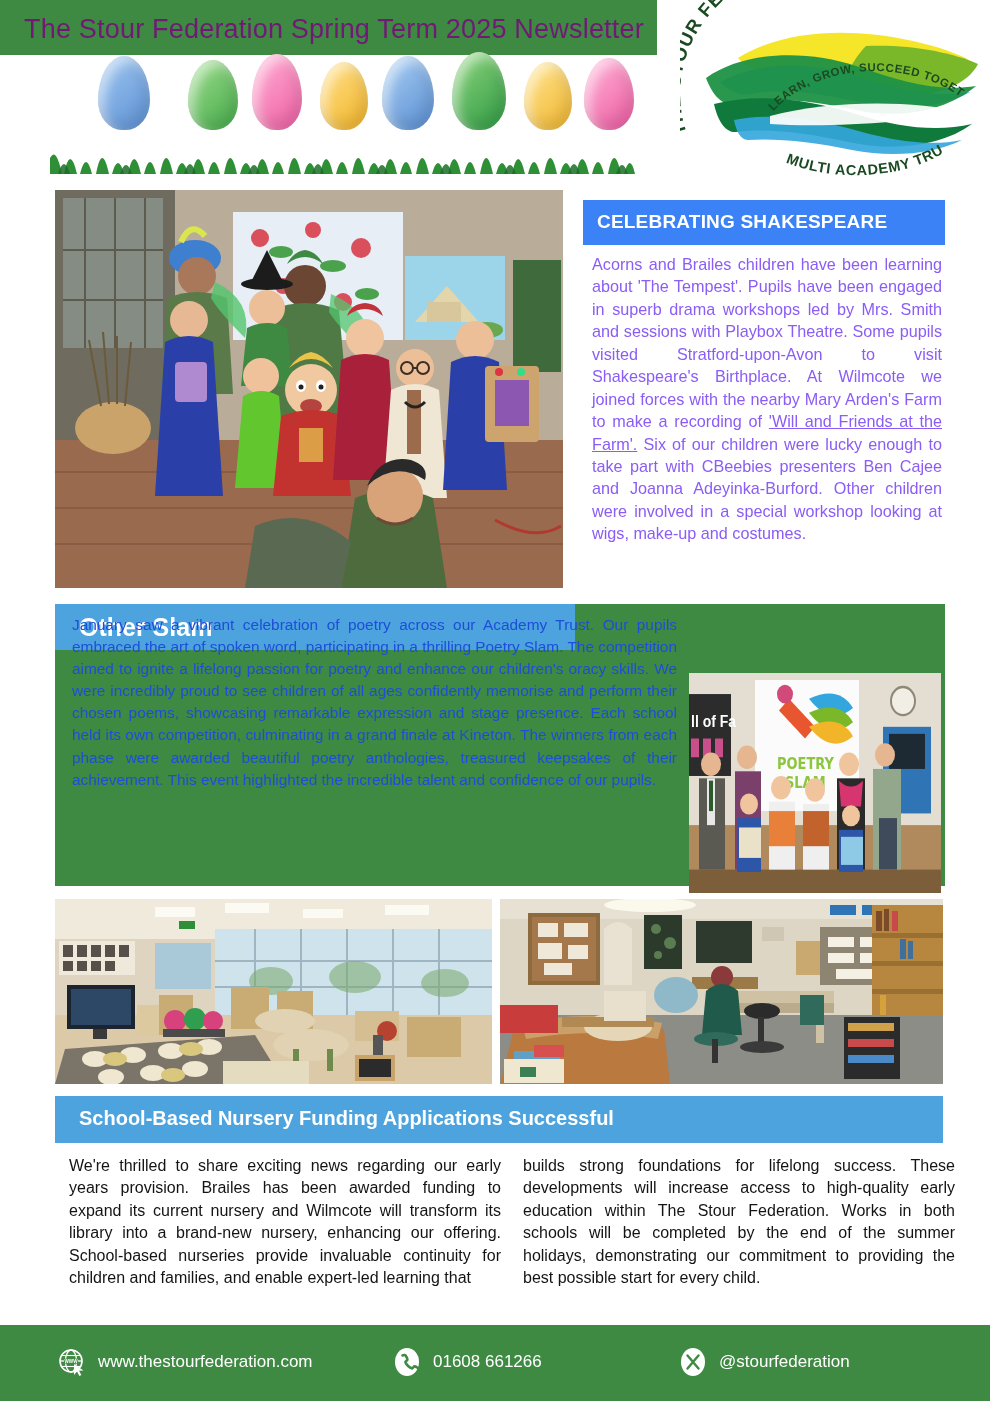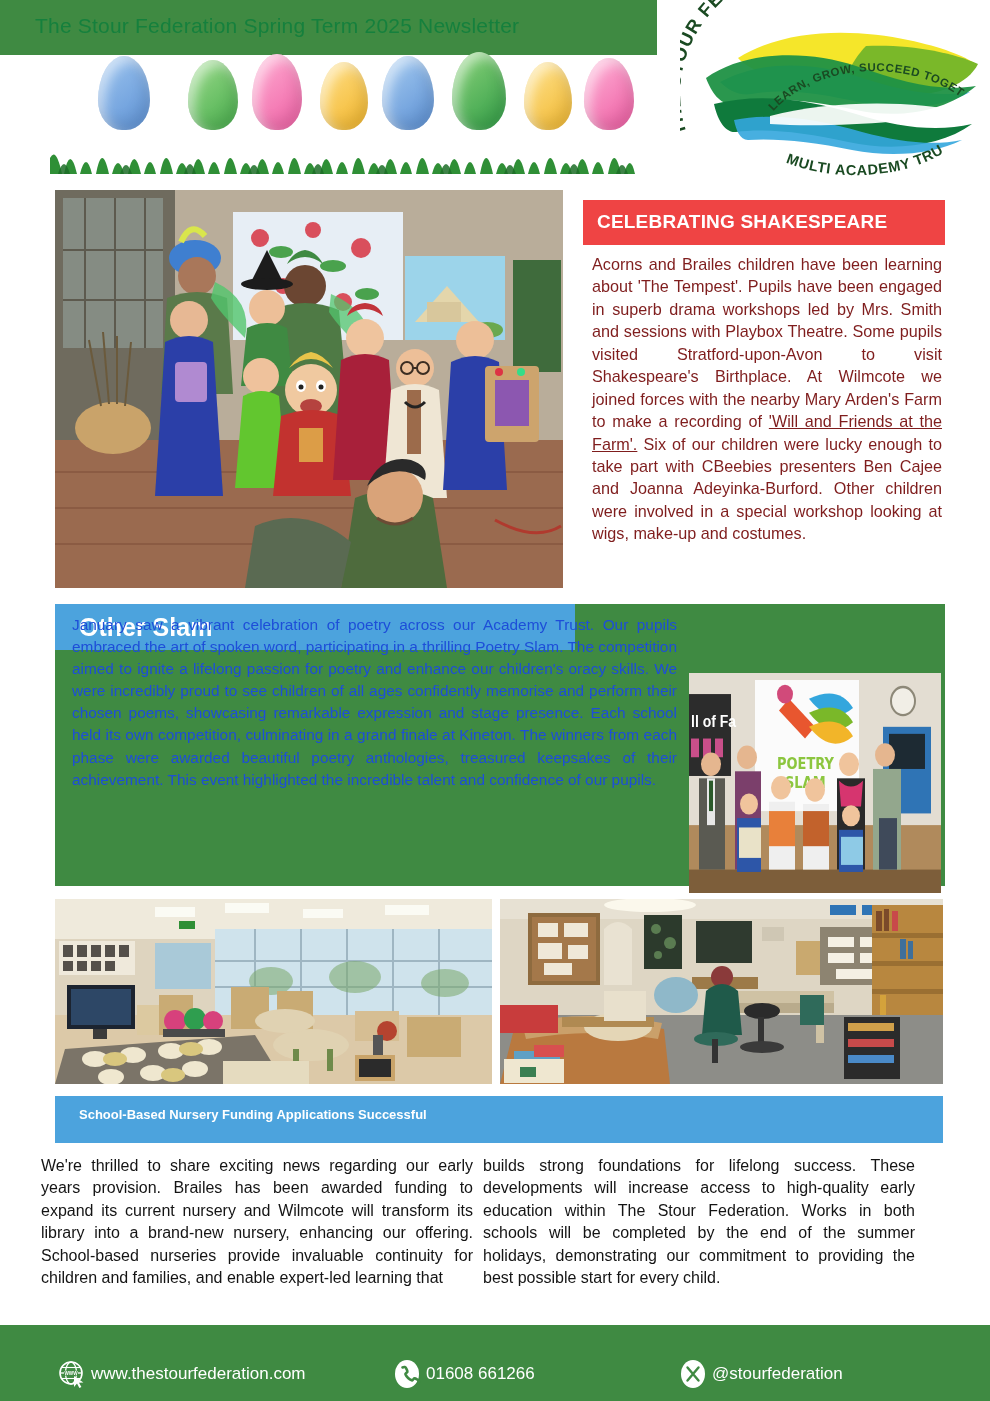--- a/index.html
+++ b/index.html
@@ -12,22 +12,22 @@
     position:relative;
   }
   .page{position:relative;width:990px;height:1401px;overflow:hidden;}
 
   
   .masthead-band{
     position:absolute;left:0;top:0;width:657px;height:55px;
     background:#3f8a42;
   }
   .masthead-title{
-    position:absolute;left:35px;top:14px;
-    color:#15803d;font-size:21px;letter-spacing:.2px;
+    position:absolute;left:24px;top:14px;
+    color:#701a75;font-size:27px;letter-spacing:.2px;
     white-space:nowrap;
   }
 
   
   .easter-art{
     position:absolute;left:0;top:52px;width:660px;height:130px;
     overflow:hidden;
   }
   .egg{
     position:absolute;border-radius:50% 50% 46% 46%/60% 60% 40% 40%;
@@ -58,29 +58,29 @@
   .photo{
     position:absolute;overflow:hidden;background:#cfcfcf;
   }
   .photo svg{display:block;width:100%;height:100%;}
 
   .ph-drama{left:55px;top:190px;width:508px;height:398px;}
 
   
   .shake-head{
     position:absolute;left:583px;top:200px;width:362px;height:45px;
-    background:#ef4444;
+    background:#3b82f6;
   }
   .shake-head span{
     position:absolute;left:14px;top:11px;color:#fff;
     font-weight:bold;font-size:19px;letter-spacing:.2px;
   }
   .shake-body{
     position:absolute;left:592px;top:253px;width:350px;
-    font-size:16.2px;line-height:1.385;color:#7f1d1d;
+    font-size:16.2px;line-height:1.385;color:#8b5cf6;
     text-align:justify;
   }
   .shake-body u{text-decoration:underline;}
 
   
   .poetry-head{
     position:absolute;left:55px;top:604px;width:520px;height:46px;
     background:#4ca3dd;
   }
   .poetry-head span{
@@ -101,37 +101,37 @@
   .ph-nurs1{left:55px;top:899px;width:437px;height:185px;}
   .ph-nurs2{left:500px;top:899px;width:443px;height:185px;}
 
   
   .nurs-head{
     position:absolute;left:55px;top:1096px;width:888px;height:47px;
     background:#4ca3dd;
   }
   .nurs-head span{
     position:absolute;left:24px;top:11px;color:#fff;
-    font-weight:bold;font-size:13px;
+    font-weight:bold;font-size:20px;
   }
   .nurs-cols{
-    position:absolute;left:41px;top:1155px;width:886px;
-    display:flex;gap:10px;
+    position:absolute;left:69px;top:1155px;width:886px;
+    display:flex;gap:22px;
   }
   .nurs-col{
     width:432px;font-size:16px;line-height:1.4;color:#141414;text-align:justify;
   }
 
   
   .footer{
     position:absolute;left:0;bottom:0;width:990px;height:76px;
     background:#3f8a42;
   }
   .foot-item{
-    position:absolute;top:34px;display:flex;align-items:center;gap:4px;
+    position:absolute;top:22px;display:flex;align-items:center;gap:11px;
     color:#ffffff;font-size:17px;white-space:nowrap;
   }
   .foot-web{left:57px;}
   .foot-tel{left:392px;}
   .foot-x{left:678px;text-align:center;}
   .foot-ico{width:30px;height:30px;flex:0 0 30px;}
   .foot-ico svg{display:block;}
 </style>
 </head>
 <body>

